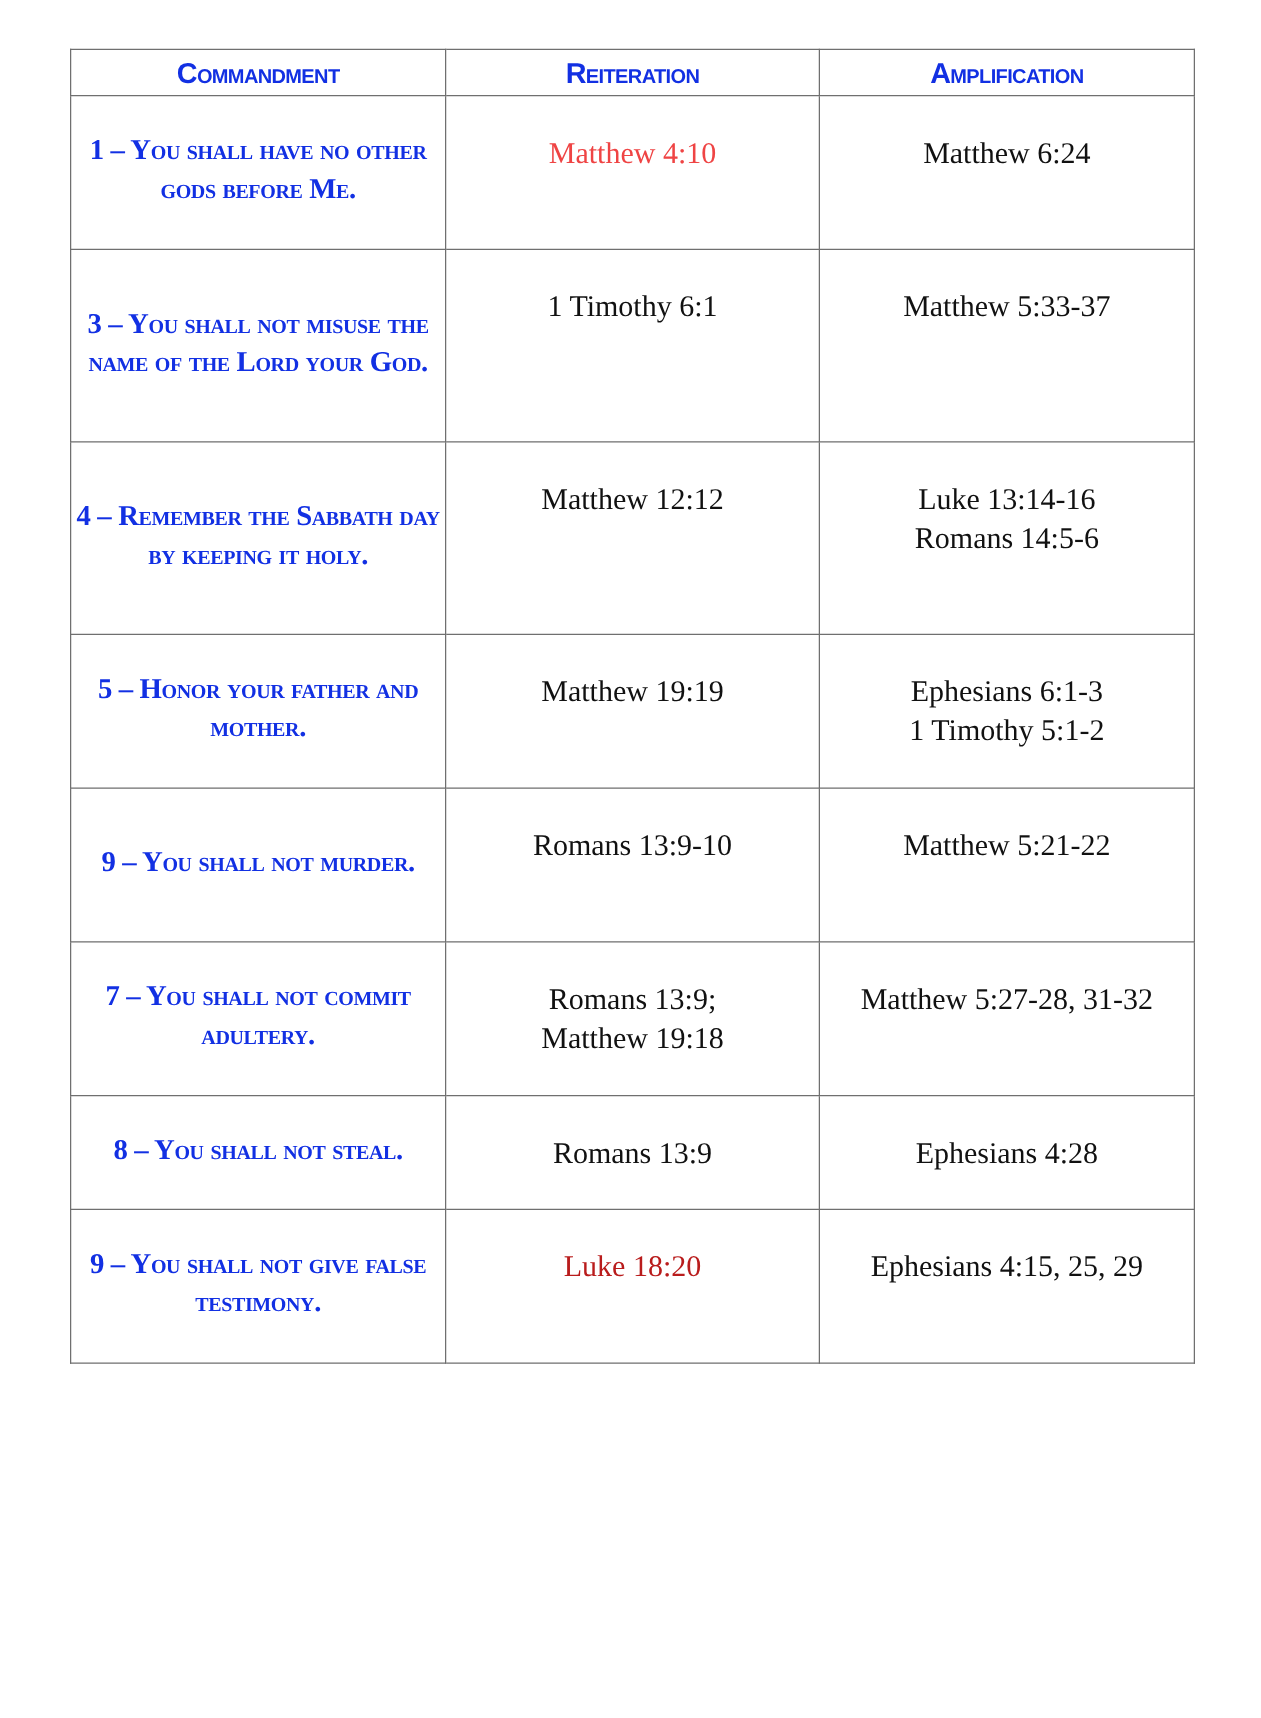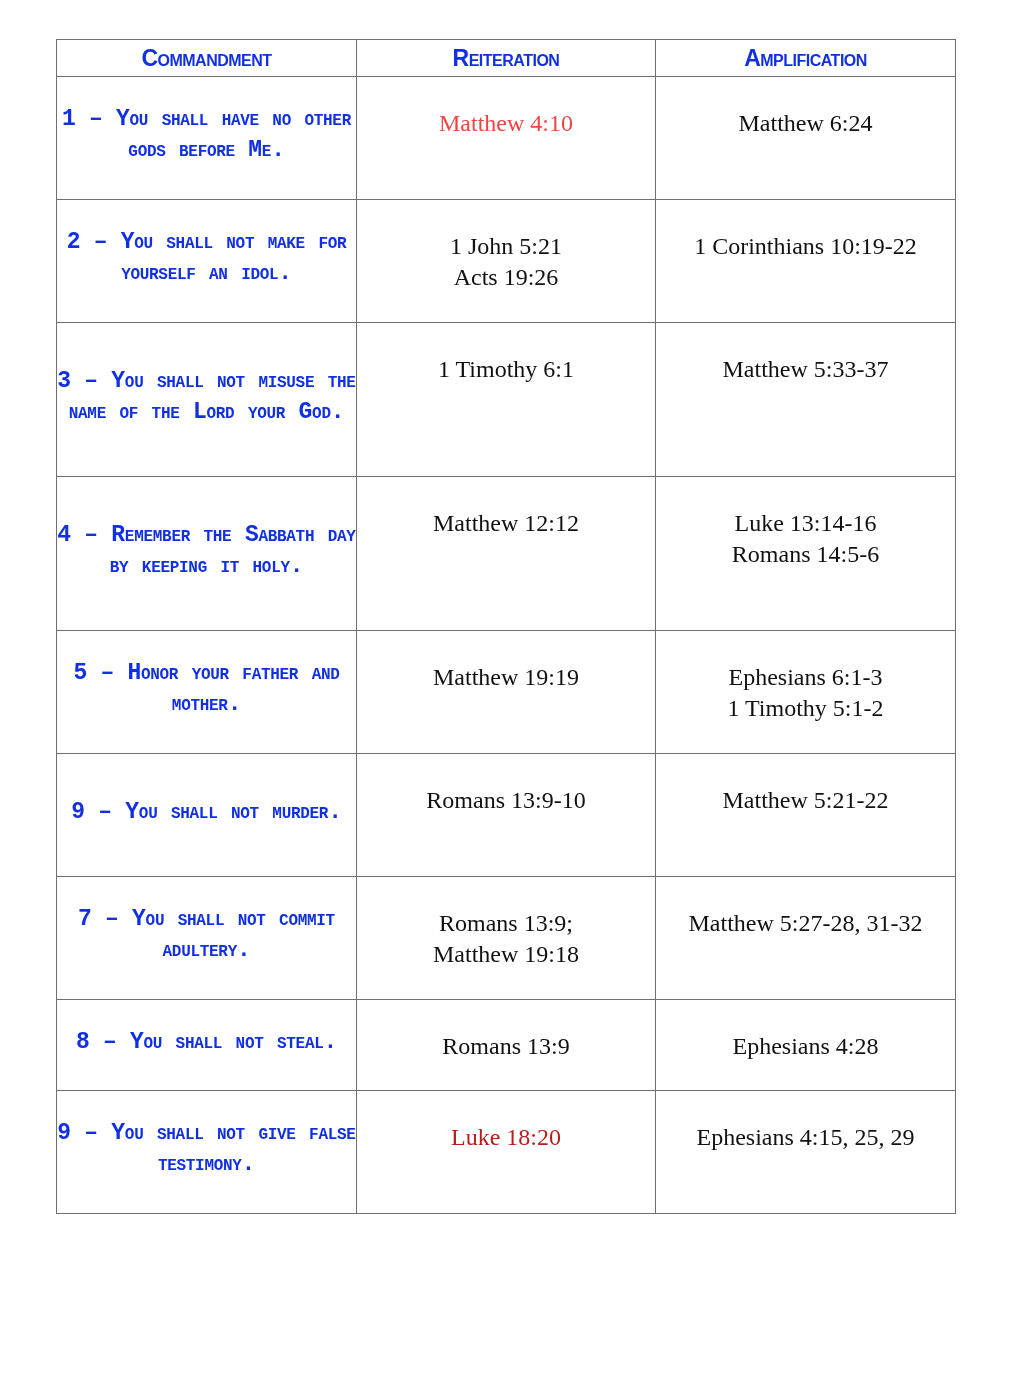--- a/index.html
+++ b/index.html
@@ -35,21 +35,21 @@
       height: 36px;
       vertical-align: middle;
       font-family: Liberation Sans, sans-serif;
       font-weight: bold;
       font-variant: small-caps;
       color: var(--accent);
       font-size: 23px;
       letter-spacing: -0.5px;
     }
     .cmd {
-      font-family: Liberation Mono, monospace;
+      font-family: Liberation Serif, serif;
       font-weight: bold;
       font-variant: small-caps;
       color: var(--accent);
       font-size: 23px;
       line-height: 31px;
       letter-spacing: -0.3px;
       padding: 0 4px;
       vertical-align: middle !important;
     }
     .cmd .cmd-inner {
@@ -87,32 +87,20 @@
   <tbody>
     <tr class="row-a">
       <td class="cmd" style="border-color: rgb(111, 111, 111);">
           <span class="cmd-inner">1 – You shall have no other gods before Me.</span>
         </td>
       <td class="ref" style="border-color: rgb(111, 111, 111); color: #ef4444;">
         <span class="line">Matthew 4:10</span>
       </td>
       <td class="ref" style="border-color: rgb(111, 111, 111); color: rgb(17, 17, 17);">
         <span class="line">Matthew 6:24</span>
-      </td>
-    </tr>
-    <tr class="row-a">
-      <td class="cmd" style="border-color: rgb(111, 111, 111);">
-          <span class="cmd-inner">2 – You shall not make for yourself an idol.</span>
-        </td>
-      <td class="ref" style="border-color: rgb(111, 111, 111); color: rgb(17, 17, 17);">
-        <span class="line">1 John 5:21</span>
-        <span class="line">Acts 19:26</span>
-      </td>
-      <td class="ref" style="border-color: rgb(111, 111, 111); color: rgb(17, 17, 17);">
-        <span class="line">1 Corinthians 10:19-22</span>
       </td>
     </tr>
     <tr class="row-b">
       <td class="cmd" style="border-color: rgb(111, 111, 111); margin-left: 47px;">
           <span class="cmd-inner">3 – You shall not misuse the name of the Lord your God.</span>
         </td>
       <td class="ref" style="border-color: rgb(111, 111, 111); color: rgb(17, 17, 17);">
         <span class="line">1 Timothy 6:1</span>
       </td>
       <td class="ref" style="border-color: rgb(111, 111, 111); color: rgb(17, 17, 17);">

